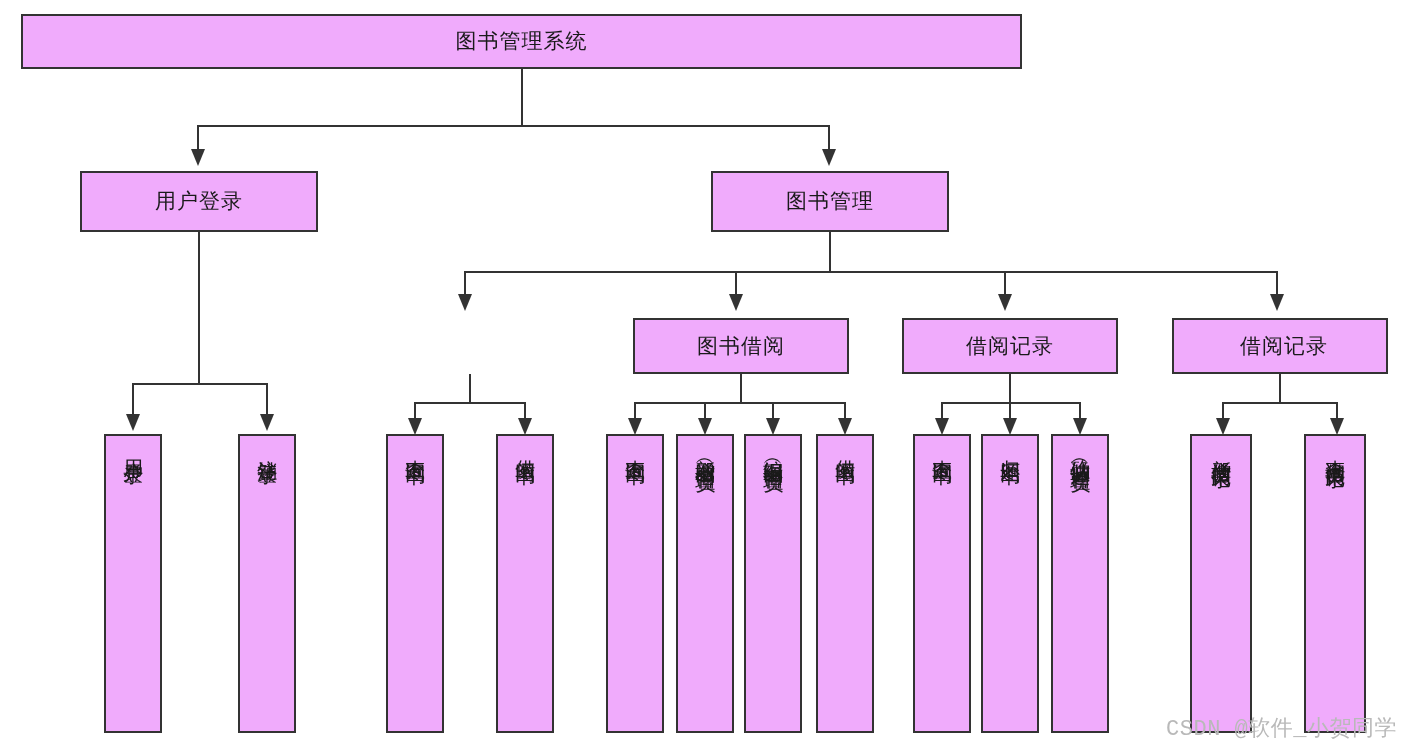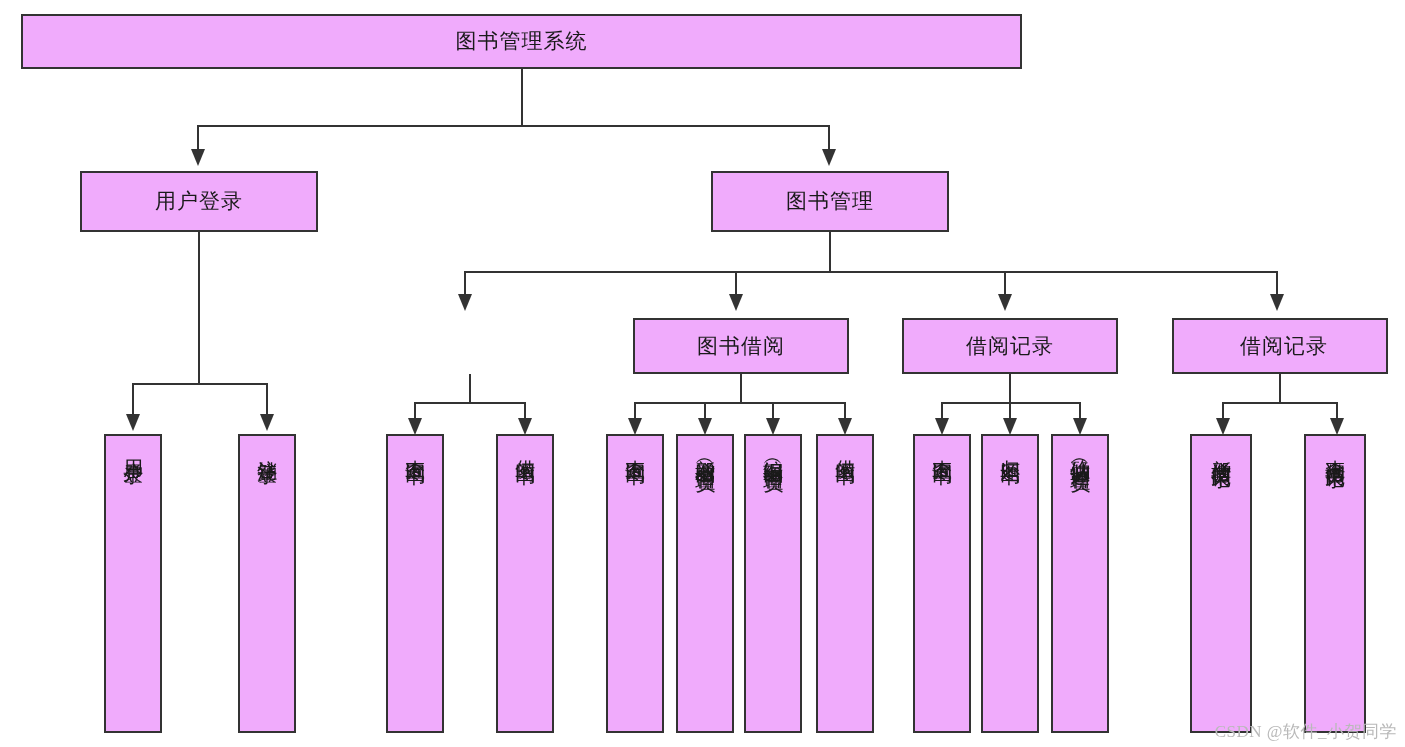--- a/index.html
+++ b/index.html
@@ -69,25 +69,25 @@
     height: 0;
     border-left: 7px solid transparent;
     border-right: 7px solid transparent;
     border-top: 17px solid #333333;
   }
   
   #watermark {
     position: absolute;
     right: 8px;
     bottom: 4px;
-    font-size: 17px;
+    font-size: 22px;
     color: #b9b9b9;
     white-space: nowrap;
     letter-spacing: 0.5px;
-    font-family: Liberation Serif, serif;
+    font-family: Liberation Mono, monospace;
   }
 </style>
 </head>
 <body>
 
 <div id="canvas">
 
   <div class="node horiz" style="left:21px; top:14px; width:1001px; height:55px;">
     <span class="label">图书管理系统</span>
   </div>

